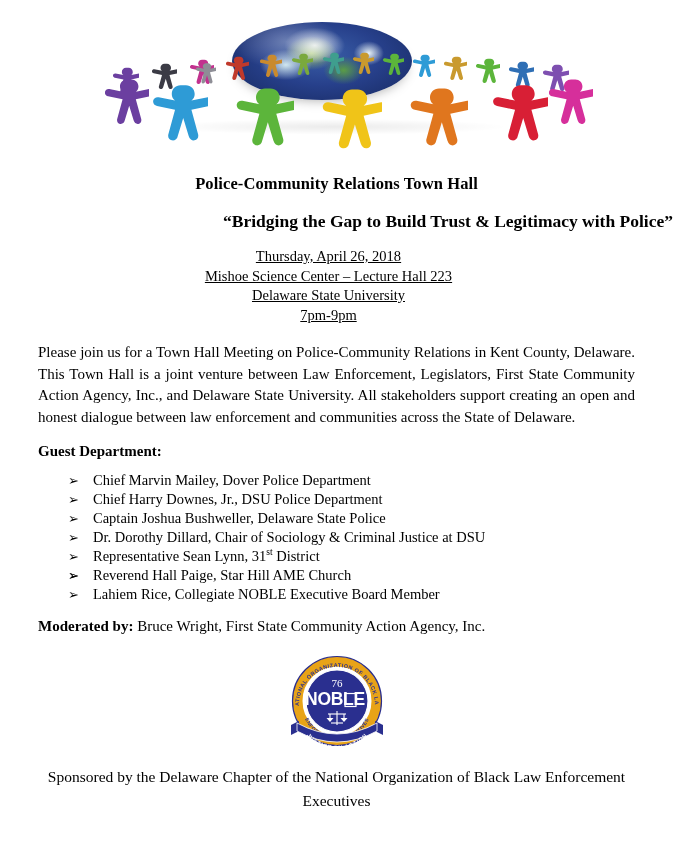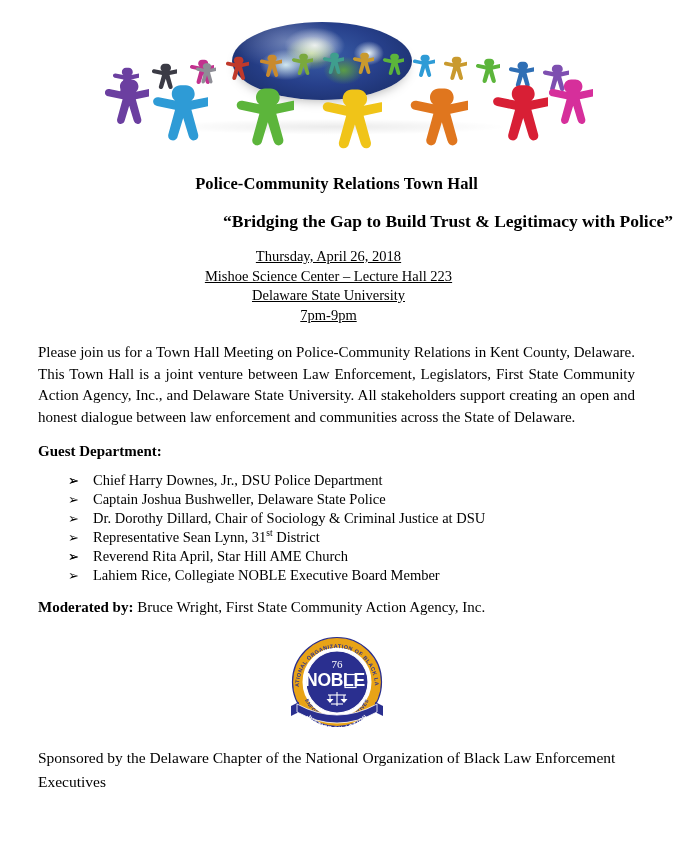--- a/index.html
+++ b/index.html
@@ -110,21 +110,21 @@
     position: relative;
   }
   .logo {
     position: absolute;
     left: 50%; top: 0;
     transform: translateX(-50%);
     width: 104px; height: 104px;
   }
 
   .footer {
-    text-align: left;
+    text-align: center;
     font-size: 15.5px;
     line-height: 24px;
     margin: 12px 38px 0 38px;
   }
 </style>
 </head>
 <body>
 
 <div class="hero">
   <div class="ground"></div>
@@ -227,27 +227,27 @@
   <div>Mishoe Science Center – Lecture Hall 223</div>
   <div>Delaware State University</div>
   <div>7pm-9pm</div>
 </div>
 
 <p class="body-copy">Please join us for a Town Hall Meeting on Police-Community Relations in Kent County, Delaware. This Town Hall is a joint venture between Law Enforcement, Legislators, First State Community Action Agency, Inc., and Delaware State University. All stakeholders support creating an open and honest dialogue between law enforcement and communities across the State of Delaware.</p>
 
 <div class="panel-heading">Guest Department:</div>
 
 <ul class="panelists" id="panelists-list">
-    <li><span class="arrow">➢</span></li>
+    <li><span class="arrow">➢</span><span>Chief Marvin Mailey, Dover Police Department</span></li>
     <li><span class="arrow">➢</span><span>Chief Harry Downes, Jr., DSU Police Department</span></li>
     <li><span class="arrow">➢</span><span>Captain Joshua Bushweller, Delaware State Police</span></li>
     <li><span class="arrow">➢</span><span>Dr. Dorothy Dillard, Chair of Sociology &amp; Criminal Justice at DSU</span></li>
     <li><span class="arrow">➢</span><span>Representative Sean Lynn, 31<sup>st</sup> District</span></li>
     <li><span class="arrow">➢</span></li>
-    <li><span class="arrow">➢</span><span>Reverend Rita April, Star Hill AME Church</span></li>
+    <li><span class="arrow">➢</span><span>Reverend Hall Paige, Star Hill AME Church</span></li>
     <li><span class="arrow">➢</span><span>Lahiem Rice, Collegiate NOBLE Executive Board Member</span></li>
   </ul>
 
 <div class="moderator">
   <span class="lead">Moderated by:</span><span> Bruce Wright, First State Community Action Agency, Inc.</span>
 </div>
 
 <div class="logo-wrap">
   <svg class="logo" viewBox="0 0 104 104">
     <defs>

